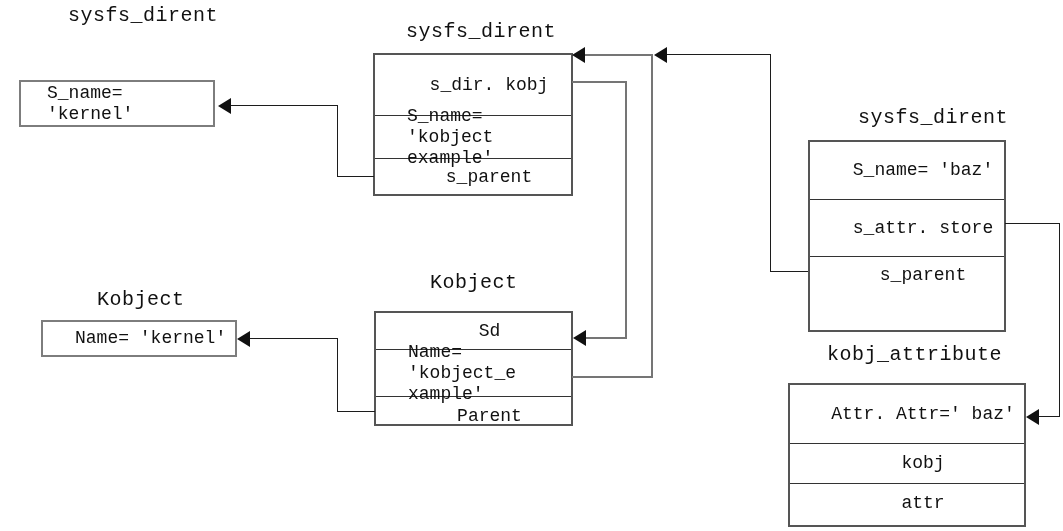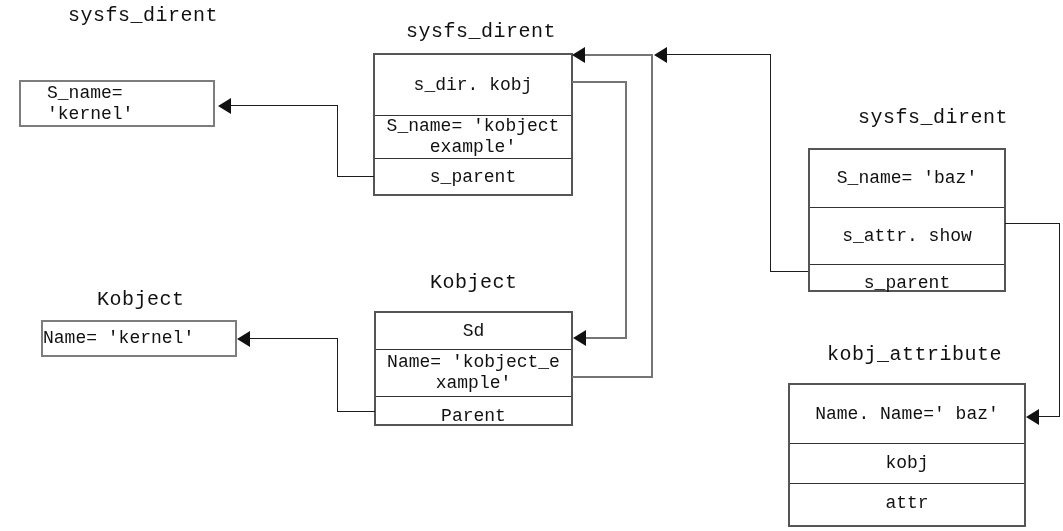--- a/index.html
+++ b/index.html
@@ -24,23 +24,23 @@
   }
   .box.light{border:2px solid #7d7d7d;}
   .box.dark{border:2px solid #555555;}
   .row{
     display:flex;
     align-items:center;
     justify-content:center;
     box-sizing:border-box;
     font-size:18px;
     line-height:21px;
-    text-align:center;
     white-space:pre-line;
     overflow:visible;
+    padding-left:32px;
   }
   .row + .row{border-top:1px solid #333333;}
   .row.left{justify-content:flex-start;text-align:left;}
   .seg{position:absolute;}
   .seg.black{background:#1c1c1c;}
   .seg.gray{background:#757575;}
   .arrow-left{
     position:absolute;
     width:0;height:0;
     border-top:8px solid transparent;
@@ -64,39 +64,39 @@
     <div class="row left" style="height:43px;padding-left:26px">S_name= 'kernel'</div>
   </div>
 
   <div class="box dark" style="left:373px;top:53px;width:200px;height:143px">
     <div class="row" style="height:60px">s_dir. kobj</div>
     <div class="row" style="height:43px">S_name= 'kobject
 example'</div>
     <div class="row" style="height:38px">s_parent</div>
   </div>
 
-  <div class="box dark" style="left:808px;top:148px;width:198px;height:144px">
+  <div class="box dark" style="left:808px;top:140px;width:198px;height:192px">
     <div class="row" style="height:57px">S_name= 'baz'</div>
-    <div class="row" style="height:57px">s_attr. show</div>
+    <div class="row" style="height:57px">s_attr. store</div>
     <div class="row" style="height:38px">s_parent</div>
   </div>
 
   <div class="box dark" style="left:374px;top:311px;width:199px;height:115px">
     <div class="row" style="height:36px">Sd</div>
     <div class="row" style="height:47px">Name= 'kobject_e
 xample'</div>
     <div class="row" style="height:40px">Parent</div>
   </div>
 
   <div class="box light" style="left:41px;top:320px;width:196px;height:37px">
     <div class="row left" style="height:33px;">Name= 'kernel'</div>
   </div>
 
   <div class="box dark" style="left:788px;top:383px;width:238px;height:144px">
-    <div class="row" style="height:58px">Name. Name=' baz'</div>
+    <div class="row" style="height:58px">Attr. Attr=' baz'</div>
     <div class="row" style="height:40px">kobj</div>
     <div class="row" style="height:40px">attr</div>
   </div>
 
   <div class="seg black" style="left:337px;top:176px;width:37px;height:1px"></div>
   <div class="seg black" style="left:337px;top:105px;width:1px;height:72px"></div>
   <div class="seg black" style="left:230px;top:105px;width:108px;height:1px"></div>
   <div class="arrow-left" style="left:218px;top:98px"></div>
 
   <div class="seg black" style="left:337px;top:411px;width:38px;height:1px"></div>

